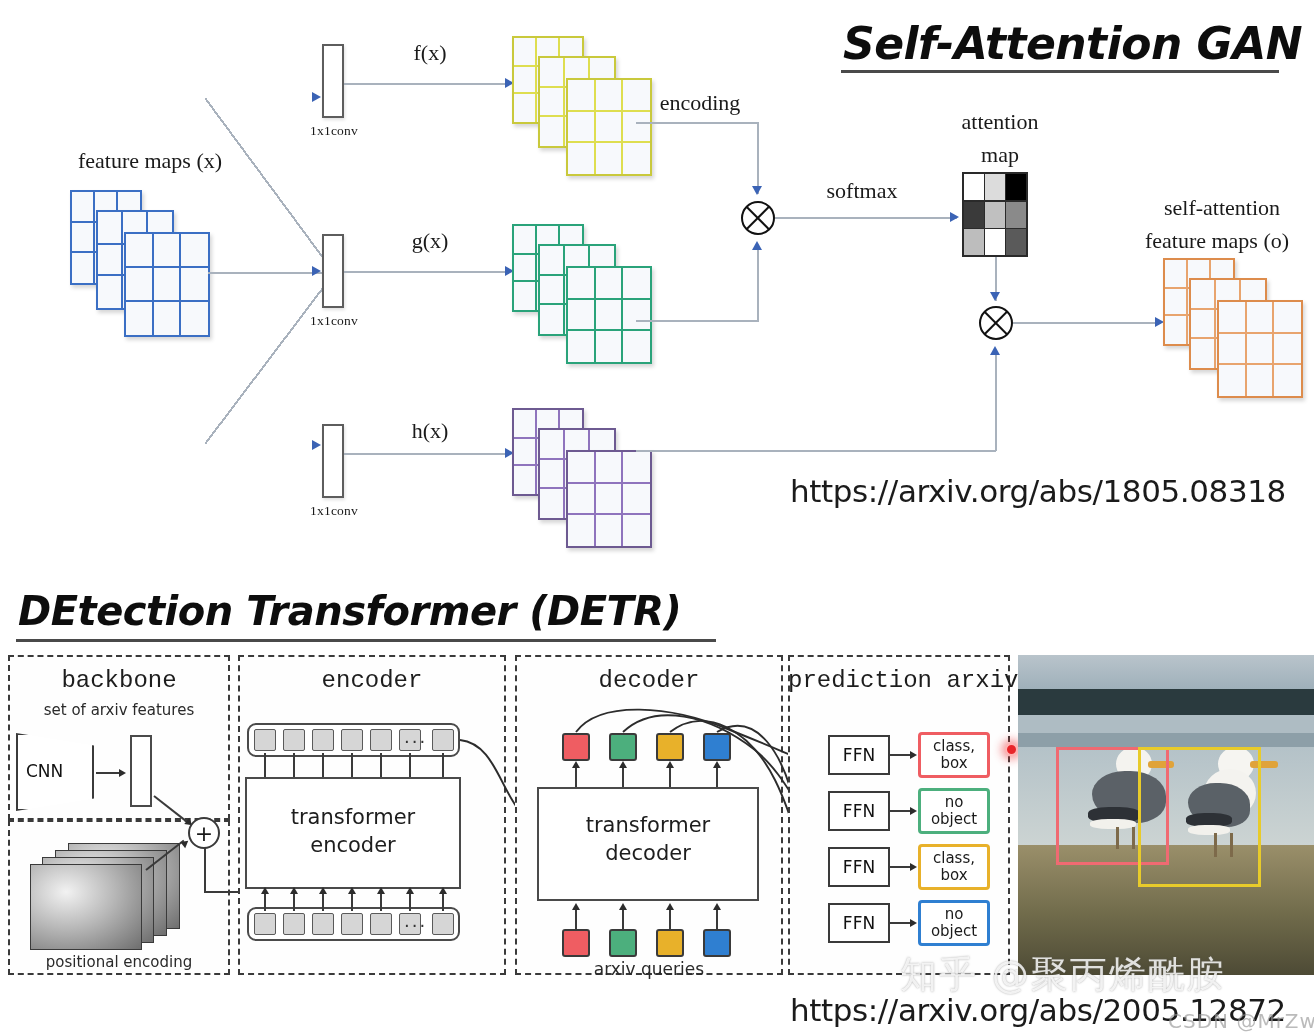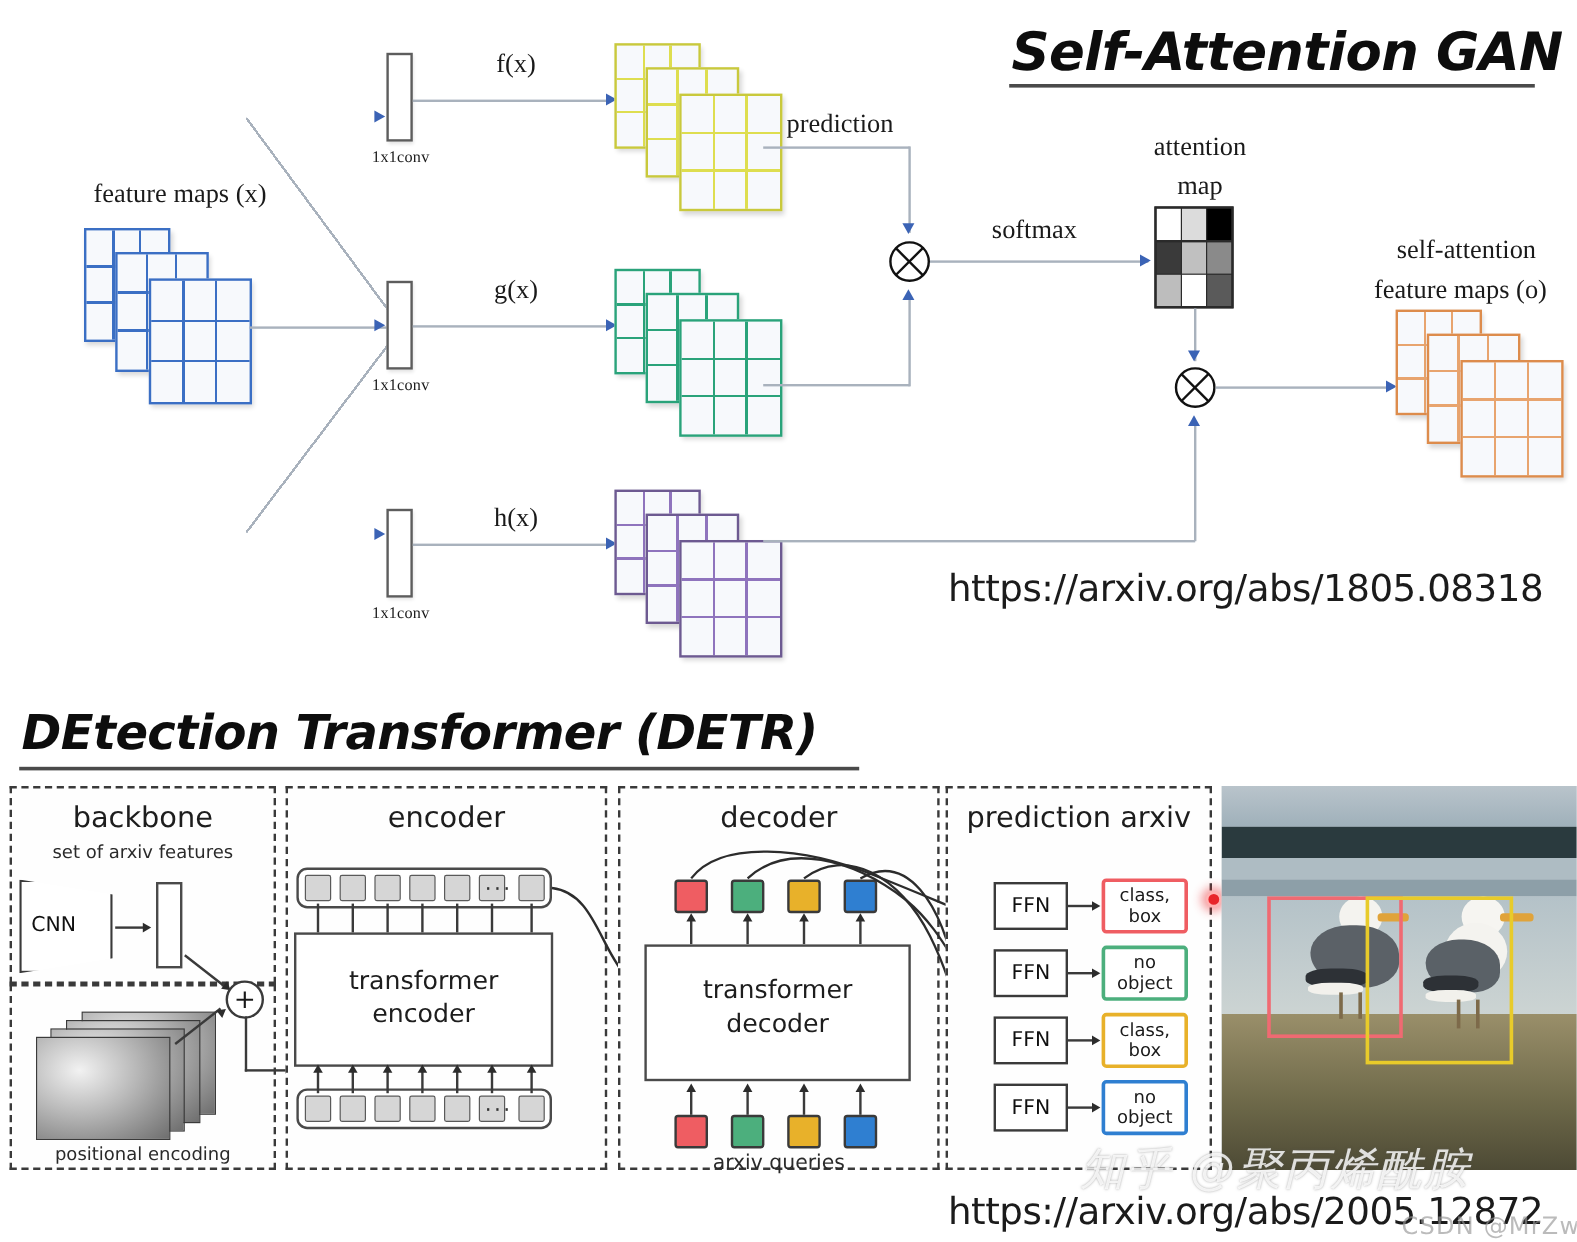--- a/index.html
+++ b/index.html
@@ -88,21 +88,21 @@
 
   
   .url {
     font-family:"DejaVu Sans", sans-serif; font-size:31px;
     color:#1b1b1b; white-space:nowrap; letter-spacing:-0.4px;
   }
   .dashbox {
     position:absolute; border:2.4px dashed #3a3a3a; background:#fefefe;
   }
   .sans { font-family:"DejaVu Sans", sans-serif; color:#1d1d1d; white-space:nowrap; }
-  .dsec-title { font-size:24px; text-align:center; }
+  .dsec-title { font-size:24px; text-align:center;font-family:Liberation Mono, monospace; }
   .dsub { font-size:15px; text-align:center; color:#2a2a2a; }
   .solidbox {
     position:absolute; border:2.2px solid #4a4a4a; background:#fff;
   }
   .roundbar {
     position:absolute; border:2.2px solid #4a4a4a; border-radius:9px; background:#fff;
   }
   .tok {
     position:absolute; border:1.8px solid #5a5a5a; background:#d6d6d6;
     border-radius:2px;
@@ -160,21 +160,21 @@
   
   .photo { position:absolute; overflow:hidden; }
   .sky { position:absolute; left:0; right:0; }
   .bbox { position:absolute; }
 
   
   .wm-zhihu {
     position:absolute; font-family:"DejaVu Sans", sans-serif;
     font-size:37px; color:rgba(255,255,255,0.82);
     text-shadow:0 0 2px rgba(90,90,90,0.55); white-space:nowrap;
-    letter-spacing:2px; pointer-events:none;font-style:italic;
+    letter-spacing:2px; pointer-events:none;
   }
   .wm-csdn {
     position:absolute; font-family:"DejaVu Sans", sans-serif;
     font-size:20px; color:rgba(150,150,150,0.65); white-space:nowrap;
     letter-spacing:1px; pointer-events:none;
   }
 </style>
 </head>
 <body>
 
@@ -207,21 +207,21 @@
   <div class="ln ln-h" style="left:344px;top:83px;width:166px;"></div>
   <div class="arrowhead" style="left:505px;top:78px;"></div>
   <div class="abs serif-label lbl-22" style="left:395px;top:40px;width:70px;">f(x)</div>
 
   <div class="fmstack" style="left:512px;top:36px;width:160px;height:136px;">
     <div class="fmap" style="left:0px;top:0px;width:72px;height:88px;color:#dede4f;border-color:#c9c93c;"></div>
     <div class="fmap" style="left:26px;top:20px;width:78px;height:92px;color:#dede4f;border-color:#c9c93c;"></div>
     <div class="fmap" style="left:54px;top:42px;width:86px;height:98px;color:#dede4f;border-color:#c9c93c;"></div>
   </div>
 
-  <div class="abs serif-label lbl-22" style="left:630px;top:90px;width:140px;">prediction</div>
+  <div class="abs serif-label lbl-22" style="left:630px;top:90px;width:140px;">encoding</div>
 
   <div class="ln ln-h" style="left:636px;top:122px;width:122px;"></div>
   <div class="ln ln-v" style="left:757px;top:122px;height:72px;"></div>
   <div class="arrowhead down" style="left:752px;top:186px;"></div>
 
   <div class="convbox" style="left:322px;top:234px;width:22px;height:74px;"></div>
   <div class="arrowhead" style="left:312px;top:266px;"></div>
   <div class="abs serif-label lbl-13" style="left:288px;top:313px;width:92px;">1x1conv</div>
   <div class="ln ln-h" style="left:344px;top:271px;width:166px;"></div>
   <div class="arrowhead" style="left:505px;top:266px;"></div>

